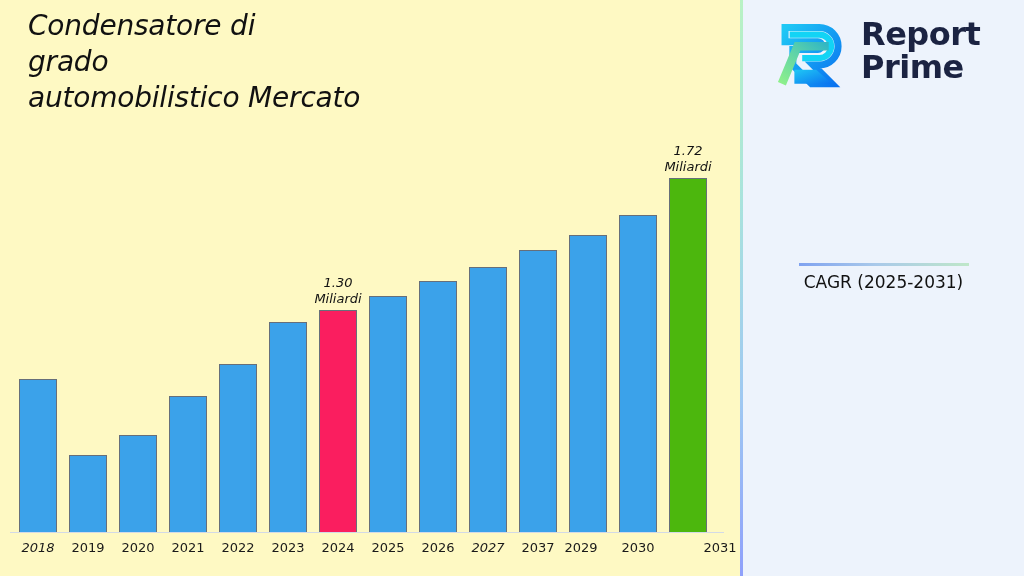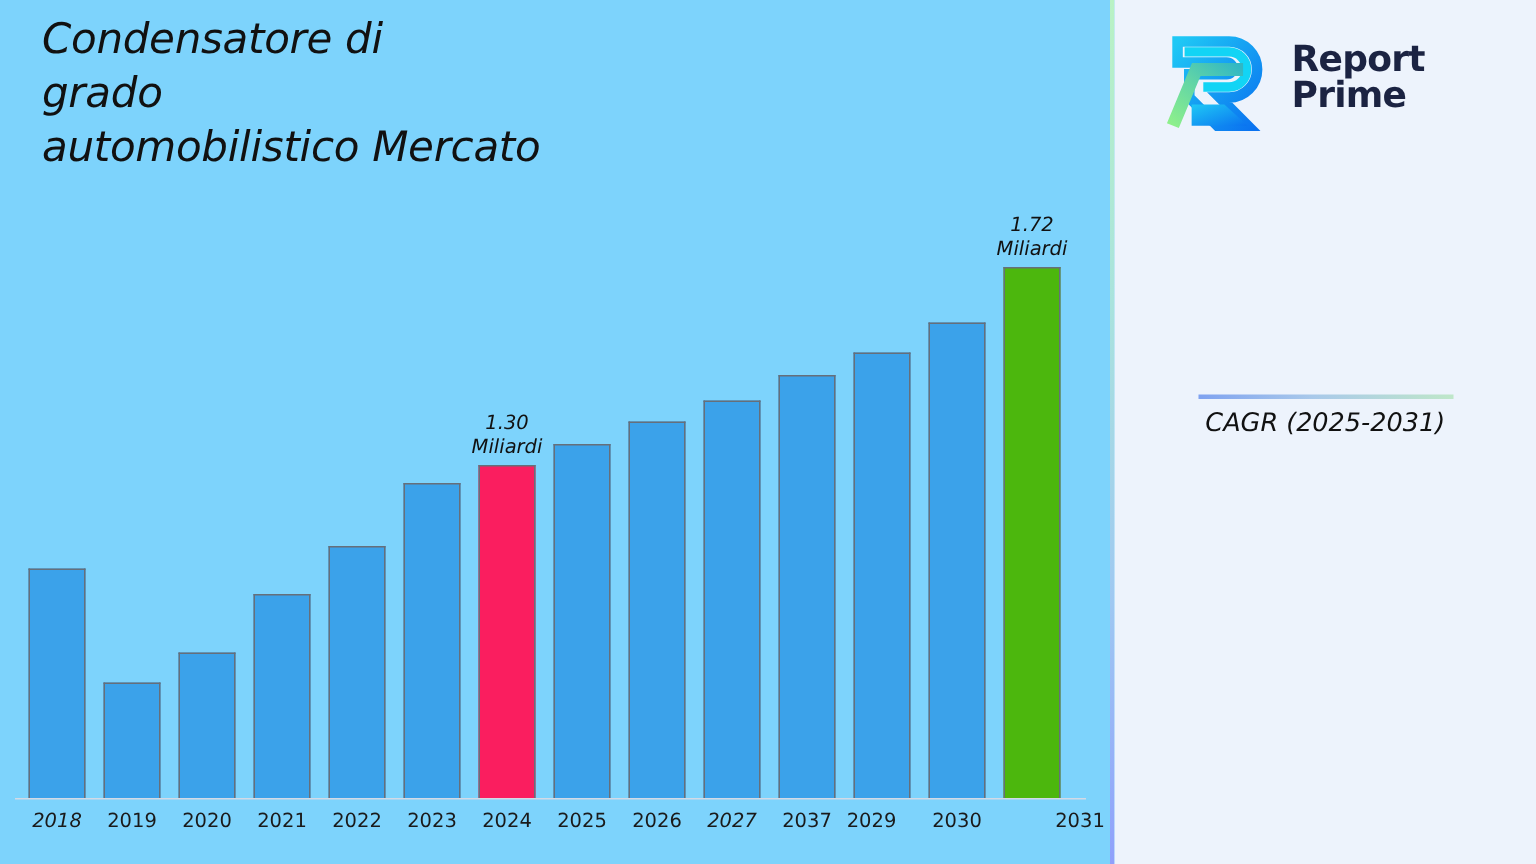--- a/index.html
+++ b/index.html
@@ -5,21 +5,21 @@
   * { box-sizing: border-box; margin: 0; padding: 0; }
   html, body {
     width: 1024px; height: 576px;
     font-family: "DejaVu Sans", sans-serif;
     background: #edf3fc;
     overflow: hidden;
   }
   #root {
     position: relative;
     width: 1024px; height: 576px;
-    background: #7dd3fc;
+    background: #fef9c3;
   }
 
   
   #chart-panel {
     position: absolute;
     left: 0; top: 0;
     width: 740px; height: 576px;
   }
 
   #chart-title {
@@ -110,21 +110,21 @@
     position: absolute;
     left: 28px; top: 12px;
     display: flex;
     align-items: center;
     gap: 12px;
   }
   #brand-mark { width: 78px; height: 78px; flex: 0 0 auto; }
   #brand-text {
     font-family: "DejaVu Sans", sans-serif;
     font-weight: bold;
-    font-size: 24px;
+    font-size: 32px;
     line-height: 1.02;
     color: #1b2342;
     letter-spacing: -0.5px;
   }
   #brand-text .brand-line2 { display: block; }
 
   #cagr-block {
     position: absolute;
     left: 0; top: 255px;
     width: 281px;
@@ -138,21 +138,20 @@
     letter-spacing: 0px;
   }
   #cagr-rule {
     width: 170px;
     height: 3px;
     margin: 8px auto 6px auto;
     background: linear-gradient(to right, #7fa2f0 0%, #a9c9ea 45%, #bfe7c9 100%);
   }
   #cagr-caption {
     font-size: 17px;
-    font-style: italic;
     color: #111;
   }
 </style>
 </head>
 <body>
 
 <div id="root">
 
   <div id="chart-panel">
 

